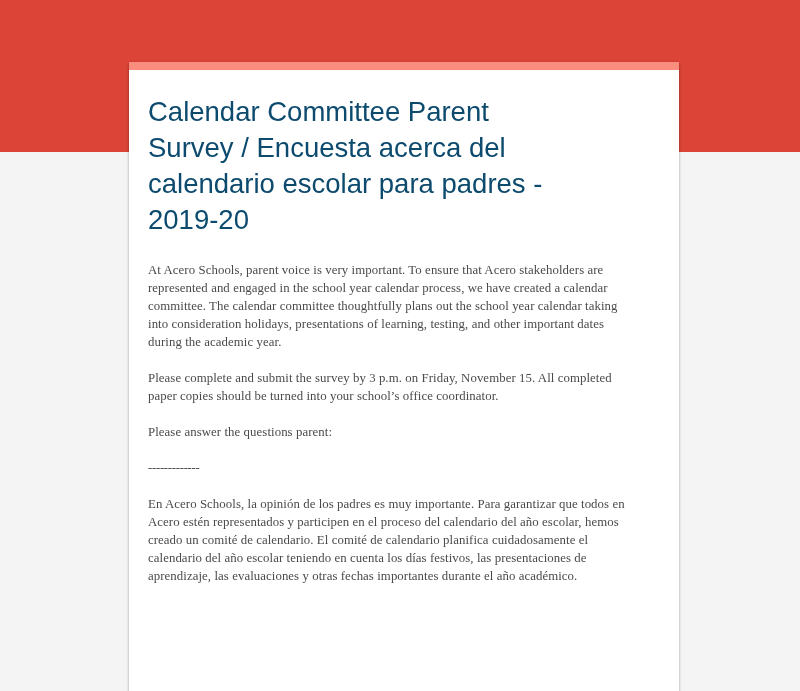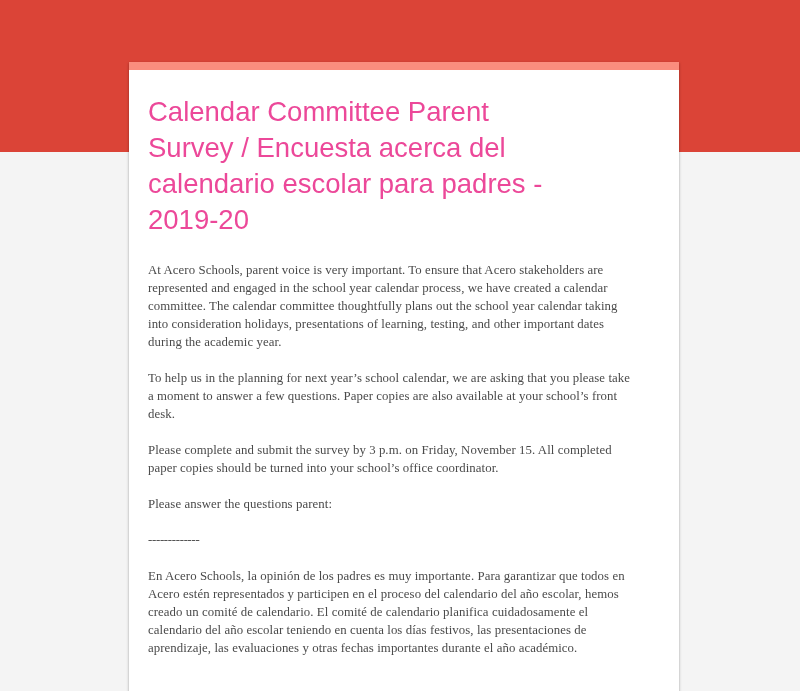--- a/index.html
+++ b/index.html
@@ -111,27 +111,26 @@
 <div id="page" style="background: rgb(244, 244, 244);">
 
   <div class="banner" style="background: rgb(219, 68, 55);"></div>
 
   <div class="form-card" style="background: rgb(255, 255, 255);">
 
     <div class="card-accent" style="background: rgb(250, 141, 126);"></div>
 
     <div class="card-body">
 
-      <h1 class="form-title" style="color: #ec4899;">Calendar Committee Parent Survey / Encuesta acerca del calendario escolar para padres - 2019-20</h1>
+      <h1 class="form-title" style="color: #0c4a6e;">Calendar Committee Parent Survey / Encuesta acerca del calendario escolar para padres - 2019-20</h1>
 
       <div class="form-description" style="color: rgb(74, 74, 74); font-family: Liberation Serif, serif;">
 
         <p>At Acero Schools, parent voice is very important. To ensure that Acero stakeholders are represented and engaged in the school year calendar process, we have created a calendar committee. The calendar committee thoughtfully plans out the school year calendar taking into consideration holidays, presentations of learning, testing, and other important dates during the academic year.</p>
 
-        <p>To help us in the planning for next year’s school calendar, we are asking that you please take a moment to answer a few questions. Paper copies are also available at your school’s front desk.</p>
 
         <p>Please complete and submit the survey by 3 p.m. on Friday, November 15. All completed paper copies should be turned into your school’s office coordinator.</p>
 
         <p>Please answer the questions parent:</p>
 
         <p class="rule-line">-------------</p>
 
         <p>En Acero Schools, la opinión de los padres es muy importante. Para garantizar que todos en Acero estén representados y participen en el proceso del calendario del año escolar, hemos creado un comité de calendario. El comité de calendario planifica cuidadosamente el calendario del año escolar teniendo en cuenta los días festivos, las presentaciones de aprendizaje, las evaluaciones y otras fechas importantes durante el año académico.</p>
 
       </div>

